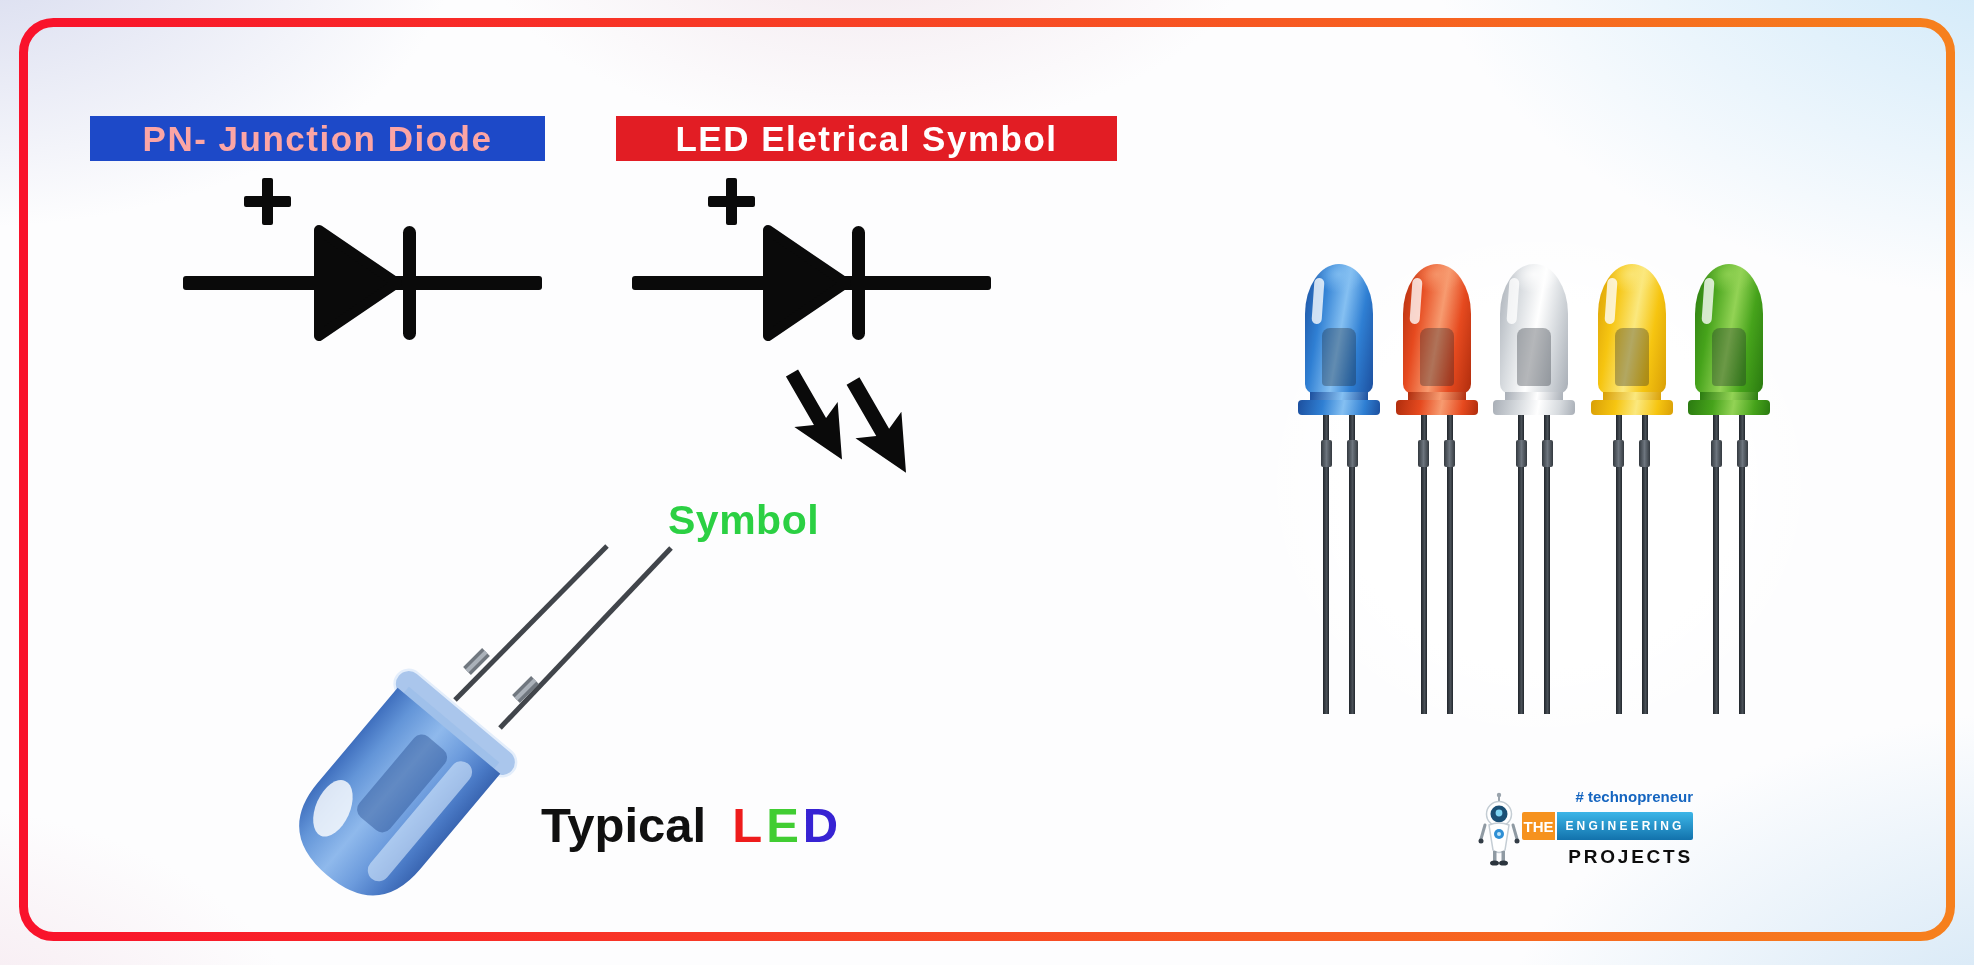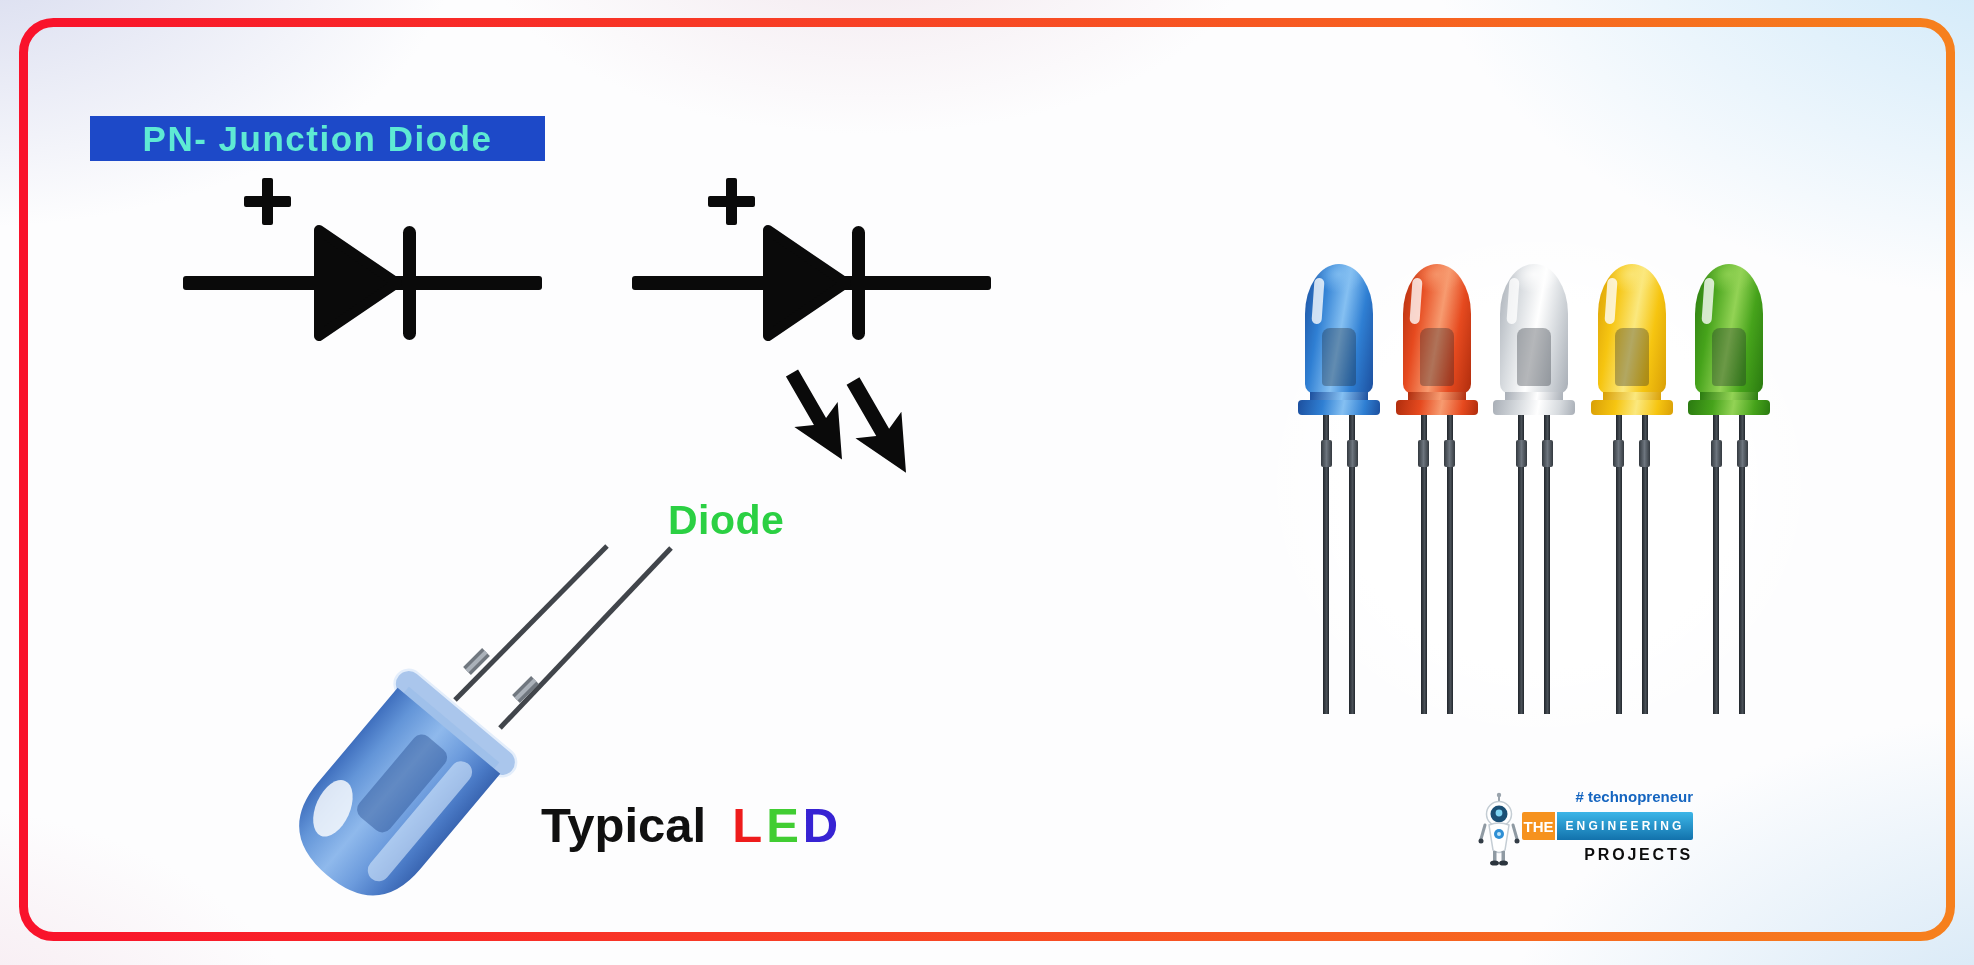--- a/index.html
+++ b/index.html
@@ -44,39 +44,42 @@
   .crimp{position:absolute;top:176px;width:11px;height:27px;border-radius:2px;
     background:linear-gradient(90deg,#33393f,#6d757e 50%,#33393f);}
   .crimp-l{left:23.5px;}.crimp-r{left:49.5px;}
   
   .logo{position:absolute;left:1478px;top:786px;width:215px;height:96px;text-decoration:underline;}
   .logo-hashtag{position:absolute;right:0;top:2px;font-size:15px;font-weight:700;white-space:nowrap;}
   .logo-the{position:absolute;left:44px;top:26px;width:33px;height:28px;display:flex;align-items:center;
     justify-content:center;color:#fff;font-size:15px;font-weight:700;border-radius:2px 0 0 2px;}
   .logo-eng{position:absolute;left:79px;top:26px;width:136px;height:28px;display:flex;align-items:center;
     justify-content:center;color:#fff;font-size:12px;font-weight:700;letter-spacing:3.2px;border-radius:0 2px 2px 0;}
-  .logo-projects{position:absolute;right:0;top:60px;font-size:16px;font-weight:800;letter-spacing:2.8px;color:#0d0d0d;}
+  .logo-projects{position:absolute;right:0;top:60px;font-size:19px;font-weight:800;letter-spacing:2.8px;color:#0d0d0d;}
 </style>
 </head>
 <body>
 
 <div class="canvas">
 
   <svg class="abs" width="1974" height="965" style="left:0;top:0;">
     <defs>
       <linearGradient id="borderGrad" x1="0" y1="0" x2="1" y2="0">
         <stop id="bstop1" offset="0" stop-color="#f9122b"></stop>
         <stop id="bstop2" offset="1" stop-color="#f6801d"></stop>
       </linearGradient>
     </defs>
     <rect x="23.5" y="22.5" width="1927" height="914" rx="30" ry="30" fill="none" stroke="url(#borderGrad)" stroke-width="9"></rect>
   </svg>
 
-  <div class="title title-pn" style="background: rgb(29, 73, 200); color: #5eead4;">
+  <div class="title title-pn" style="background: rgb(29, 73, 200); color: #fca5a5;">
     <span>PN- Junction Diode</span>
+  </div>
+  <div class="title title-led" style="background: rgb(226, 29, 36); color: rgb(255, 255, 255);">
+    <span>LED Eletrical Symbol</span>
   </div>
 
   <svg class="abs" width="360" height="175" viewBox="0 0 360 175" style="left:183px;top:175px;">
     <g fill="#0a0a0a">
       <g>
         <rect x="79" y="3" width="11" height="47" rx="2"></rect>
         <rect x="61" y="21" width="47" height="11" rx="2"></rect>
       </g>
       <rect x="0" y="101" width="359" height="14" rx="3"></rect>
       <path d="M136,55 L214,108 L136,161 Z" stroke="#0a0a0a" stroke-width="10" stroke-linejoin="round"></path>
@@ -95,21 +98,21 @@
       <rect x="220" y="51" width="13" height="114" rx="6.5"></rect>
       <g transform="translate(160,198) rotate(-30)">
         <path d="M-7 0 L7 0 L7 56 L25 48 L0 100 L-25 48 L-7 56 Z"></path>
       </g>
       <g transform="translate(221,206) rotate(-30) scale(1.06)">
         <path d="M-7 0 L7 0 L7 56 L25 48 L0 100 L-25 48 L-7 56 Z"></path>
       </g>
     </g>
   </svg>
 
-  <div class="terminal lbl-anode" style="color: rgb(43, 208, 67);">Diode</div>
+  <div class="terminal lbl-anode" style="color: rgb(43, 208, 67);">Symbol</div>
 
   <svg class="abs" width="500" height="530" viewBox="250 430 500 530" style="left:250px;top:430px;">
     <defs>
       <linearGradient id="gBody" gradientUnits="userSpaceOnUse" x1="380" y1="0" x2="514" y2="0">
         <stop offset="0" stop-color="#3f6fbe"></stop>
         <stop offset="0.18" stop-color="#6395d8"></stop>
         <stop offset="0.45" stop-color="#8fb9ec"></stop>
         <stop offset="0.68" stop-color="#6d9cdd"></stop>
         <stop offset="0.88" stop-color="#4a7ac6"></stop>
         <stop offset="1" stop-color="#3a66b2"></stop>

